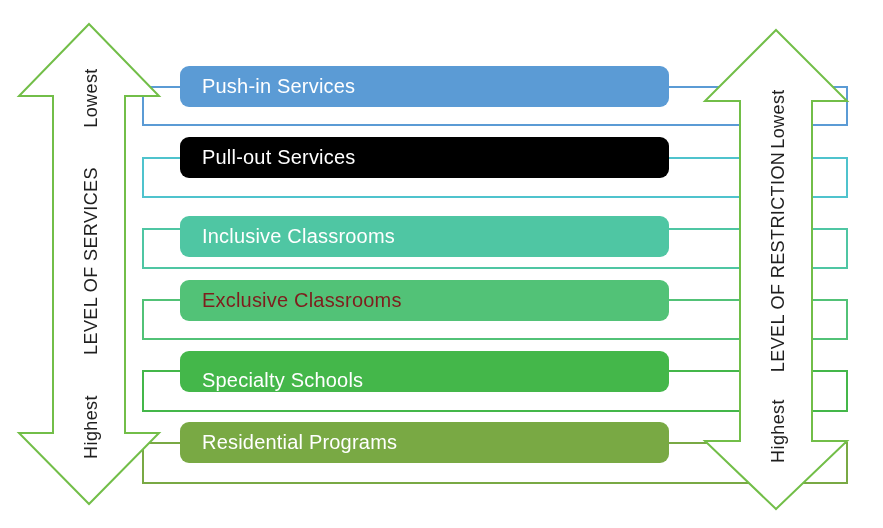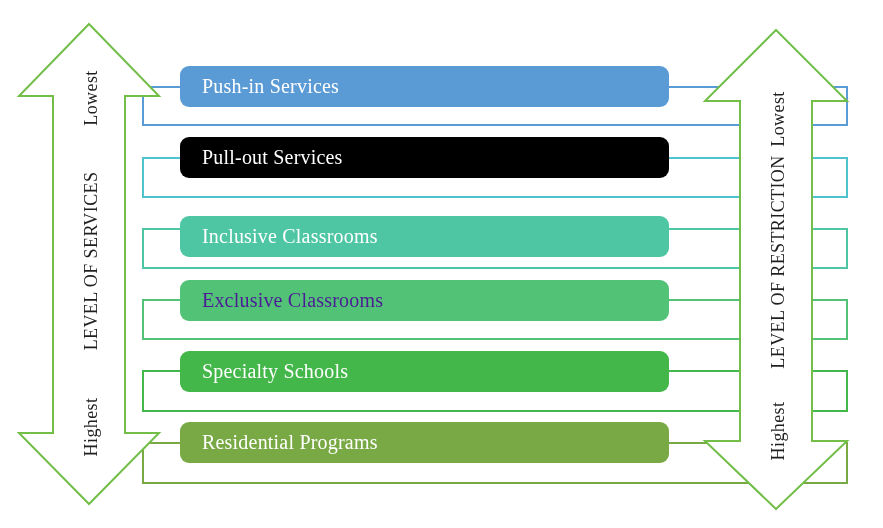--- a/index.html
+++ b/index.html
@@ -1,21 +1,21 @@
 <!DOCTYPE html>
 <html><head>
 <meta charset="utf-8">
 <style>
   html, body { margin: 0; padding: 0; background: #ffffff; }
   #stage {
     position: relative;
     width: 883px;
     height: 528px;
     background: #ffffff;
-    font-family: Liberation Serif, serif;
+    font-family: Liberation Sans, sans-serif;
     overflow: hidden;
   }
   #diagram-svg { position: absolute; left: 0; top: 0; }
   .bracket { fill: none; stroke-width: 2; }
   .block-arrow { stroke-width: 2; stroke-linejoin: miter; }
   .bar {
     position: absolute;
     left: 180px;
     width: 489px;
     height: 41px;
@@ -56,24 +56,24 @@
 
   <div class="bar" style="top: 66px; background-color: rgb(91, 155, 213); color: rgb(255, 255, 255);">
     <span>Push-in Services</span>
   </div>
   <div class="bar" style="top: 137px; background-color: #000000; color: rgb(255, 255, 255);">
     <span>Pull-out Services</span>
   </div>
   <div class="bar" style="top: 208px; background-color: rgb(79, 198, 163); color: rgb(255, 255, 255); margin-top: 8px;">
     <span>Inclusive Classrooms</span>
   </div>
-  <div class="bar" style="top: 280px; background-color: rgb(82, 194, 119); color: #4c1d95;">
+  <div class="bar" style="top: 280px; background-color: rgb(82, 194, 119); color: #7f1d1d;">
     <span>Exclusive Classrooms</span>
   </div>
-  <div class="bar" style="top: 351px; background-color: rgb(68, 183, 74); color: rgb(255, 255, 255);">
+  <div class="bar" style="top: 351px; background-color: rgb(68, 183, 74); color: rgb(255, 255, 255); align-items: flex-end;">
     <span>Specialty Schools</span>
   </div>
   <div class="bar" style="top: 422px; background-color: rgb(121, 169, 68); color: rgb(255, 255, 255); border-radius: 9px;">
     <span>Residential Programs</span>
   </div>
 
   <div class="vlabel" style="left: 91px; top: 98px; color: rgb(31, 31, 31);">Lowest</div>
   <div class="vlabel" style="left: 91px; top: 261px; color: rgb(31, 31, 31);">LEVEL OF SERVICES</div>
   <div class="vlabel" style="left: 91px; top: 427px; color: rgb(31, 31, 31);">Highest</div>
 

